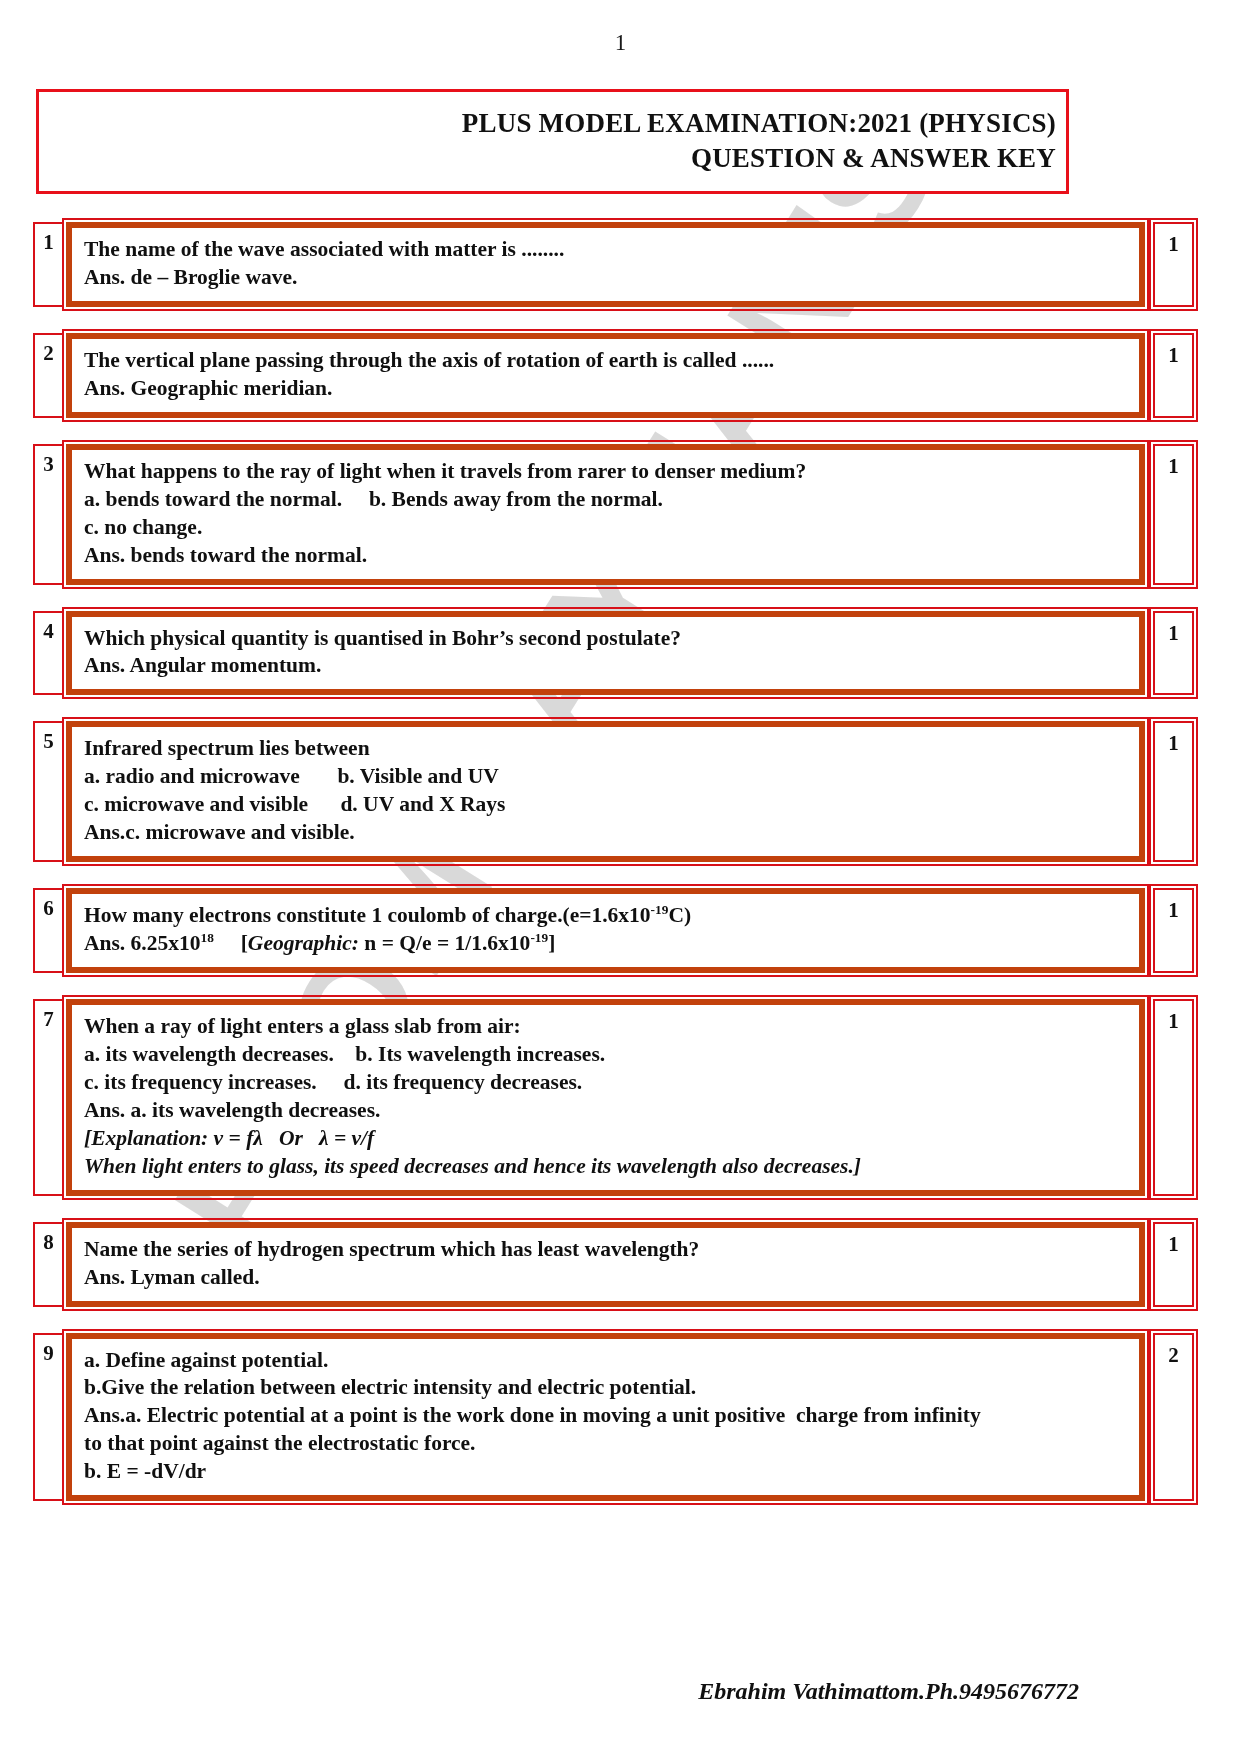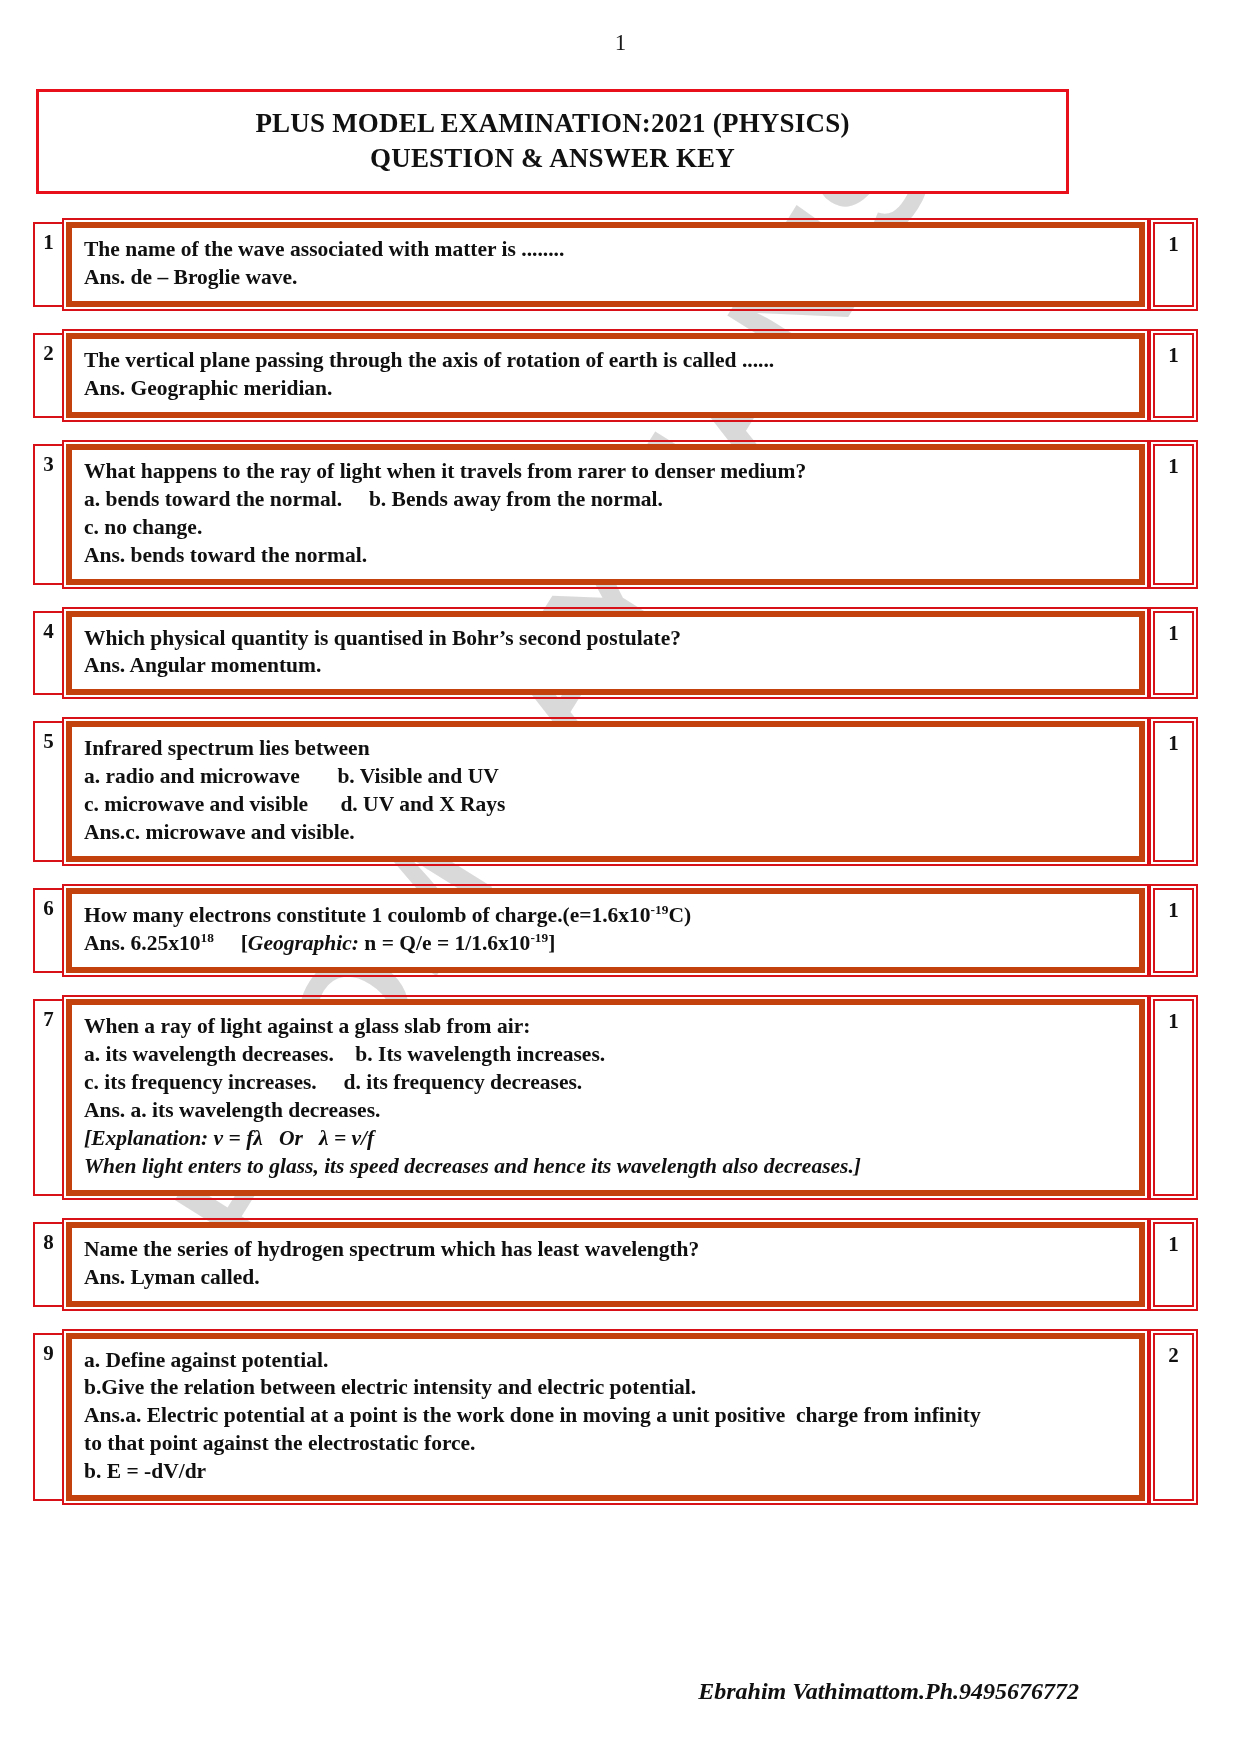--- a/index.html
+++ b/index.html
@@ -62,21 +62,21 @@
   
   #title-box {
     position: absolute;
     left: 36px;
     top: 89px;
     width: 1033px;
     box-sizing: border-box;
     border: 3px solid #e8101a;
     background: #ffffff;
     padding: 14px 10px 16px 10px;
-    text-align: center;
+    text-align: right;
   }
   .title-line {
     font-weight: bold;
     font-size: 27px;
     line-height: 1.28;
     color: #111111;
     letter-spacing: 0.2px;
   }
 
   
@@ -226,21 +226,21 @@
         <div class="qa-num">6</div>
         <div class="qa-body">
           <div class="qa-line">How many electrons constitute 1 coulomb of charge.(e=1.6x10<sup>-19</sup>C)</div>
           <div class="qa-line">Ans. 6.25x10<sup>18</sup>     [<em class="expl">Geographic:</em> n = Q/e = 1/1.6x10<sup>-19</sup>]</div>
         </div>
         <div class="qa-mark">1</div>
       </div>
       <div class="qa-row">
         <div class="qa-num">7</div>
         <div class="qa-body">
-          <div class="qa-line">When a ray of light against a glass slab from air:</div>
+          <div class="qa-line">When a ray of light enters a glass slab from air:</div>
           <div class="qa-line">a. its wavelength decreases.    b. Its wavelength increases.</div>
           <div class="qa-line">c. its frequency increases.     d. its frequency decreases.</div>
           <div class="qa-line">Ans. a. its wavelength decreases.</div>
           <div class="qa-line italic">[Explanation: v = fλ   Or   λ = v/f</div>
           <div class="qa-line italic">When light enters to glass, its speed decreases and hence its wavelength also decreases.]</div>
         </div>
         <div class="qa-mark">1</div>
       </div>
       <div class="qa-row">
         <div class="qa-num">8</div>

